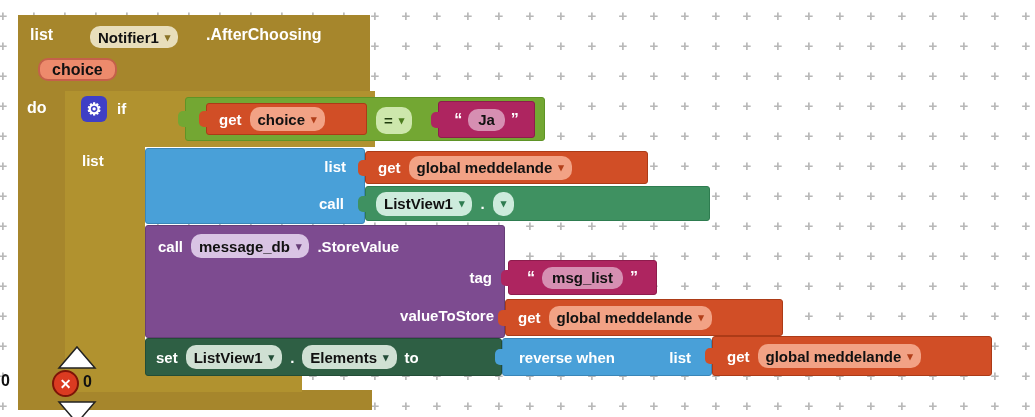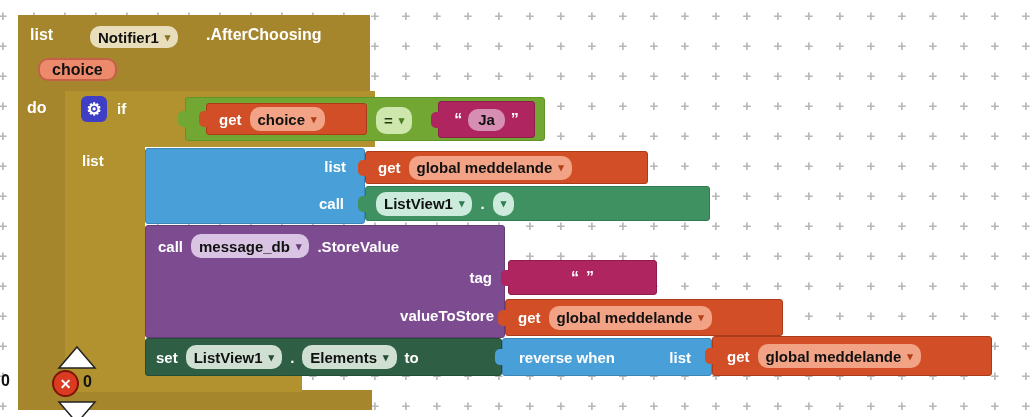--- a/index.html
+++ b/index.html
@@ -605,20 +605,21 @@
         <span>message_db</span>
         <span class="arrow" style="color:#663E77;">▾</span>
       </div>
       <span class="lbl">.StoreValue</span>
     </div>
     <span class="right-lbl" style="right:12px;top:43px;">tag</span>
     <span class="right-lbl" style="right:10px;top:81px;">valueToStore</span>
   </div>
   <div class="vblock magenta" style="left:508px;top:260px;width:149px;height:35px;justify-content:center;gap:7px;">
     <span class="quote">“</span>
+    <span class="chip chip-pink" style="padding:0 10px;">msg_list</span>
     <span class="quote">”</span>
   </div>
   <div class="vblock orange" style="left:505px;top:299px;width:278px;height:37px;padding-left:12px;">
     <span class="lbl">get</span>
     <div class="chip chip-salmon">
       <span>global meddelande</span>
       <span class="arrow" style="color:#B23F1A;">▾</span>
     </div>
   </div>
 

